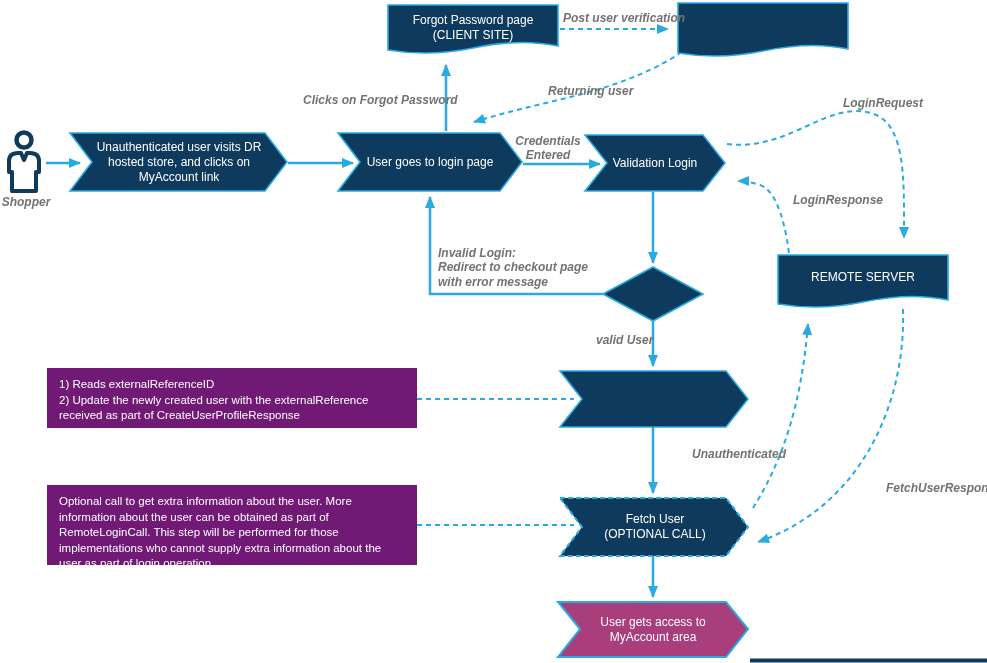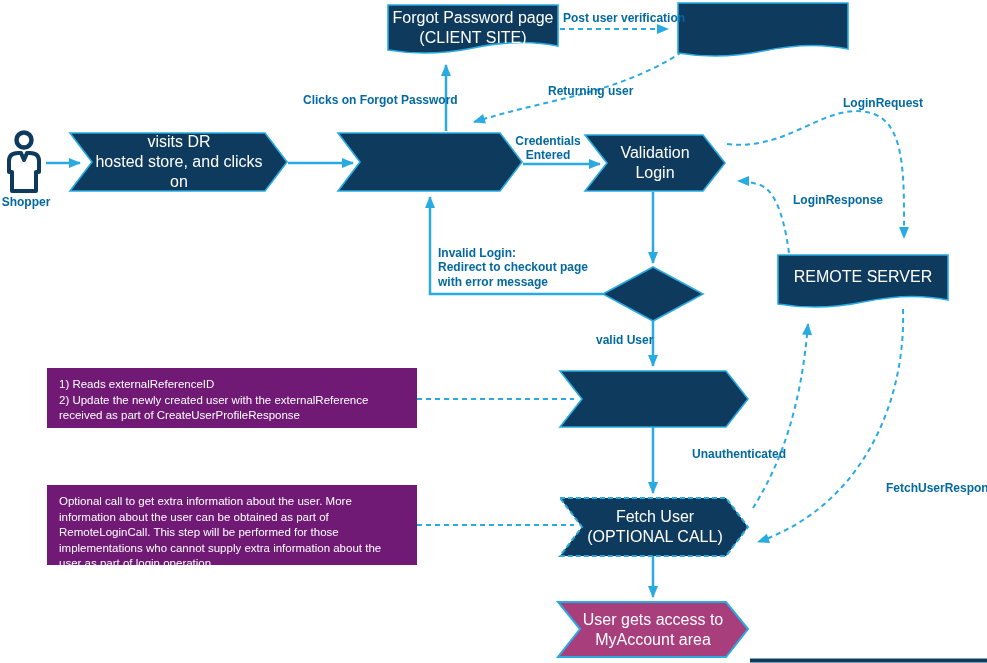--- a/index.html
+++ b/index.html
@@ -5,25 +5,25 @@
   html,body{margin:0;padding:0;background:#ffffff;}
   .stage{
     position:relative;width:987px;height:663px;overflow:hidden;
     background:#ffffff;
     font-family:"Liberation Sans", sans-serif;
   }
   .stage svg{position:absolute;left:0;top:0;}
   .txt{
     position:absolute;display:flex;align-items:center;justify-content:center;
     text-align:center;white-space:pre-line;line-height:1.25;
-    color:#ffffff;font-size:16px;pointer-events:none;
+    color:#ffffff;font-size:12px;pointer-events:none;
   }
   .edge-label{
     position:absolute;white-space:pre-line;line-height:1.2;
-    color:#0369a1;font-size:12px;font-weight:bold;pointer-events:none;
+    color:#737373;font-size:12px;font-weight:bold;pointer-events:none;font-style:italic;
   }
   .note{
     position:absolute;background:#701a75;color:#ffffff;
     font-size:11.5px;line-height:1.35;padding:9px 12px;box-sizing:border-box;
     white-space:pre-line;text-align:left;
   }
   .edge-center{text-align:center;}
   .edge-left{text-align:left;}
 </style>
 </head>
@@ -81,20 +81,21 @@
 
     <line x1="750" y1="660.5" x2="987" y2="660.5" stroke="#0e3a5d" stroke-width="4"></line>
   </svg>
 
   <div class="txt" style="left:388px;top:5px;width:170px;height:46px;">Forgot Password page
 (CLIENT SITE)</div>
   <div class="txt" style="left:778px;top:255px;width:170px;height:44px;">REMOTE SERVER</div>
   <div class="txt" style="left:85px;top:133px;width:188px;height:58px;">Unauthenticated user visits DR
 hosted store, and clicks on
 MyAccount link</div>
+  <div class="txt" style="left:355px;top:133px;width:150px;height:58px;">User goes to login page</div>
   <div class="txt" style="left:600px;top:135px;width:110px;height:56px;">Validation Login</div>
   <div class="txt" style="left:580px;top:498px;width:150px;height:58px;">Fetch User
 (OPTIONAL CALL)</div>
   <div class="txt" style="left:578px;top:602px;width:150px;height:55px;">User gets access to
 MyAccount area</div>
 
   <div class="note" style="left:47px;top:368px;width:370px;height:60px;">1) Reads externalReferenceID
 2) Update the newly created user with the externalReference
 received as part of CreateUserProfileResponse</div>
   <div class="note" style="left:47px;top:485px;width:370px;height:80px;">Optional call to get extra information about the user. More information about the user can be obtained as part of RemoteLoginCall. This step will be performed for those implementations who cannot supply extra information about the user as part of login operation</div>

